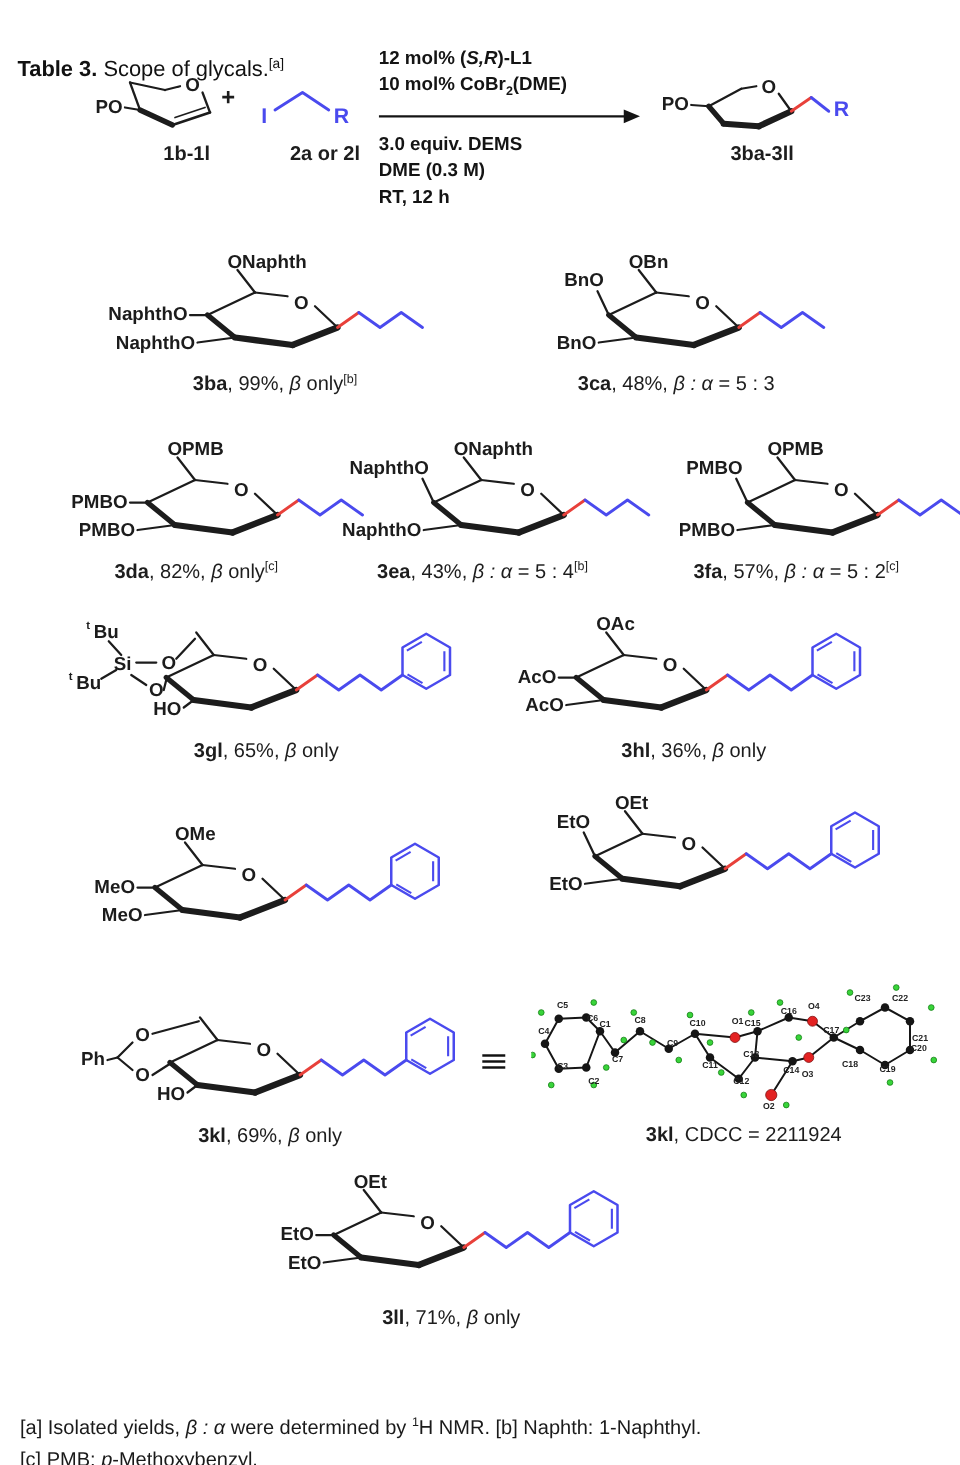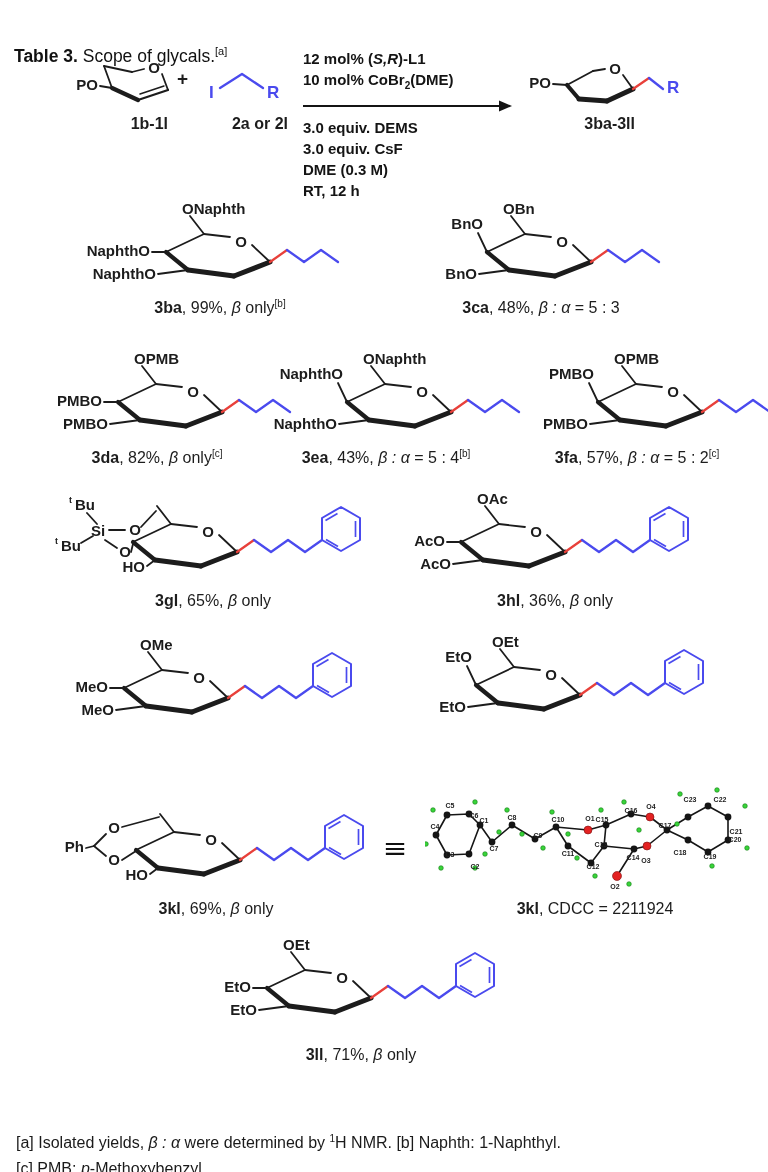--- a/index.html
+++ b/index.html
@@ -2,21 +2,21 @@
 <html><head>
 <meta charset="utf-8">
 <style>
   html,body{margin:0;padding:0;background:#ffffff;}
   body{position:relative;width:768px;height:1172px;font-family:"Liberation Sans",sans-serif;color:#1d1d1d;overflow:hidden;}
   .title{position:absolute;left:14px;top:12px;font-size:17.5px;color:#111;margin-top:33px;}
   .title .tb{font-weight:bold;}
   .title sup{font-size:11px;}
   .slabel{position:absolute;font-weight:bold;font-size:16px;color:#1d1d1d;text-align:right;}
   .plus{position:absolute;left:177px;top:68px;font-size:19px;font-weight:bold;color:#1d1d1d;}
-  .conds{position:absolute;left:303px;top:36px;width:218px;font-weight:bold;font-size:15px;color:#141414;line-height:21px;white-space:nowrap;margin-top:12px;}
+  .conds{position:absolute;left:303px;top:36px;width:218px;font-weight:bold;font-size:15px;color:#141414;line-height:21px;white-space:nowrap;}
   .conds i{font-style:italic;}
   .conds sub{font-size:10px;}
   .cell{position:absolute;}
   .cell svg{display:block;overflow:visible;}
   .cap{text-align:center;font-size:16px;color:#1d1d1d;margin-top:4px;white-space:nowrap;}
   .cap .nm{font-weight:bold;}
   .cap i{font-style:italic;}
   .cap sup{font-size:10px;}
   svg .lbl{font-family:"Liberation Sans",sans-serif;font-weight:bold;font-size:15px;fill:#1c1c1c;}
   svg .small{font-size:9px;}
@@ -110,21 +110,20 @@
   <div class="slabel" style="left:208px;top:115px;width:80px">2a or 2l</div>
 
   <div class="conds">
     <div><span>12 mol% (</span><i>S,R</i><span>)-L1</span></div>
     <div><span>10 mol% CoBr</span><sub>2</sub><span>(DME)</span></div>
     <svg width="210" height="12">
       <line class="arrowline" x1="0" y1="6" x2="197" y2="6"></line>
       <polygon class="arrowhead" points="196,0.5 209,6 196,11.5"></polygon>
     </svg>
     <div>3.0 equiv. DEMS</div>
-    <div>3.0 equiv. CsF</div>
     <div>DME (0.3 M)</div>
     <div>RT, 12 h</div>
   </div>
 
   <svg style="position:absolute;left:505px;top:50px" width="190" height="80">
     <text class="lbl end" x="46" y="38">PO</text>
     <path class="b1" d="M48,34 L62,35"></path>
     <path class="b1" d="M62,35 L88,21"></path>
     <path class="b1" d="M88,21 L100,19"></path>
     <text class="lbl mid" x="110" y="24">O</text>
@@ -233,21 +232,21 @@
       <use href="#chain-ph" transform="translate(200,60)"></use>
     <path class="b1" d="M94,50 L82,50"></path>
       <path class="b1" d="M118,68 L88,72"></path>
     <text class="lbl" x="112" y="12">OAc</text>
     <text class="lbl end" x="80" y="54">AcO</text>
     <text class="lbl end" x="86" y="77">AcO</text>
   </svg>
   <div class="cap"><span class="nm">3hl</span><span>, 36%, </span><i>β</i><span> only</span><sup></sup></div>
 </div>
 
-<div class="cell" style="left:28px;top:638px;width:380px">
+<div class="cell" style="left:28px;top:660px;width:380px">
   <svg width="380" height="95">
     <use href="#ring"></use>
       <use href="#chain-ph" transform="translate(200,60)"></use>
     <path class="b1" d="M94,50 L82,50"></path>
       <path class="b1" d="M118,68 L88,72"></path>
     <text class="lbl" x="112" y="12">OMe</text>
     <text class="lbl end" x="80" y="54">MeO</text>
     <text class="lbl end" x="86" y="77">MeO</text>
   </svg>
 </div>

